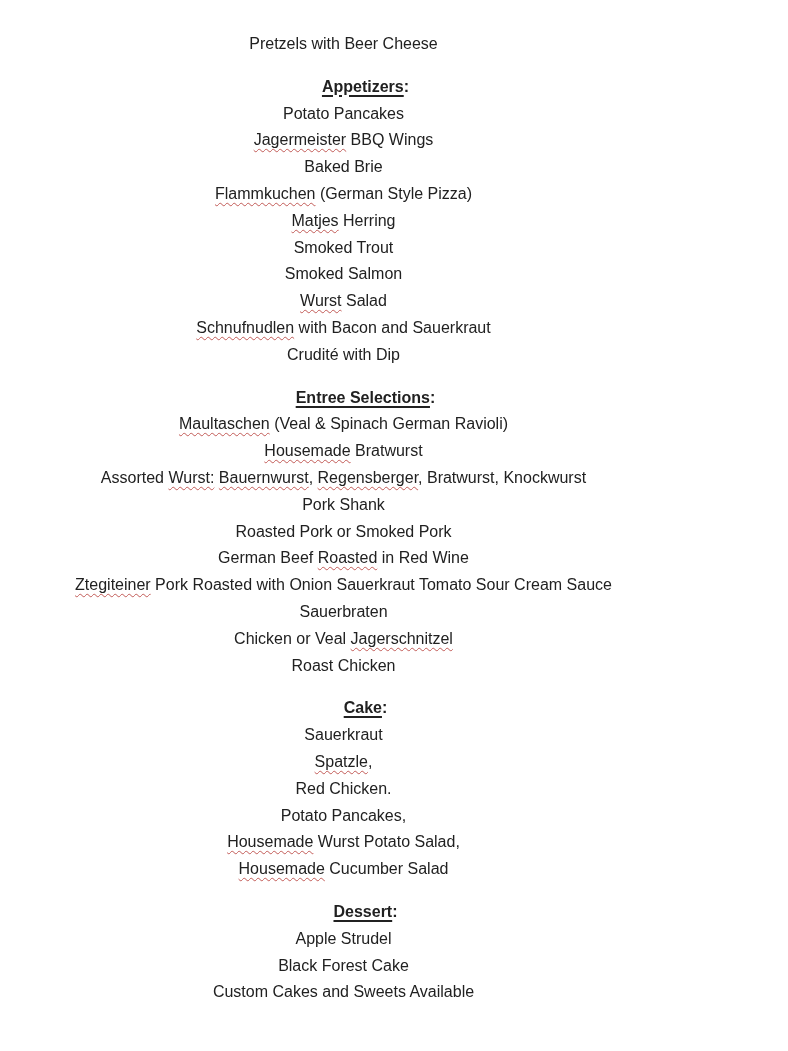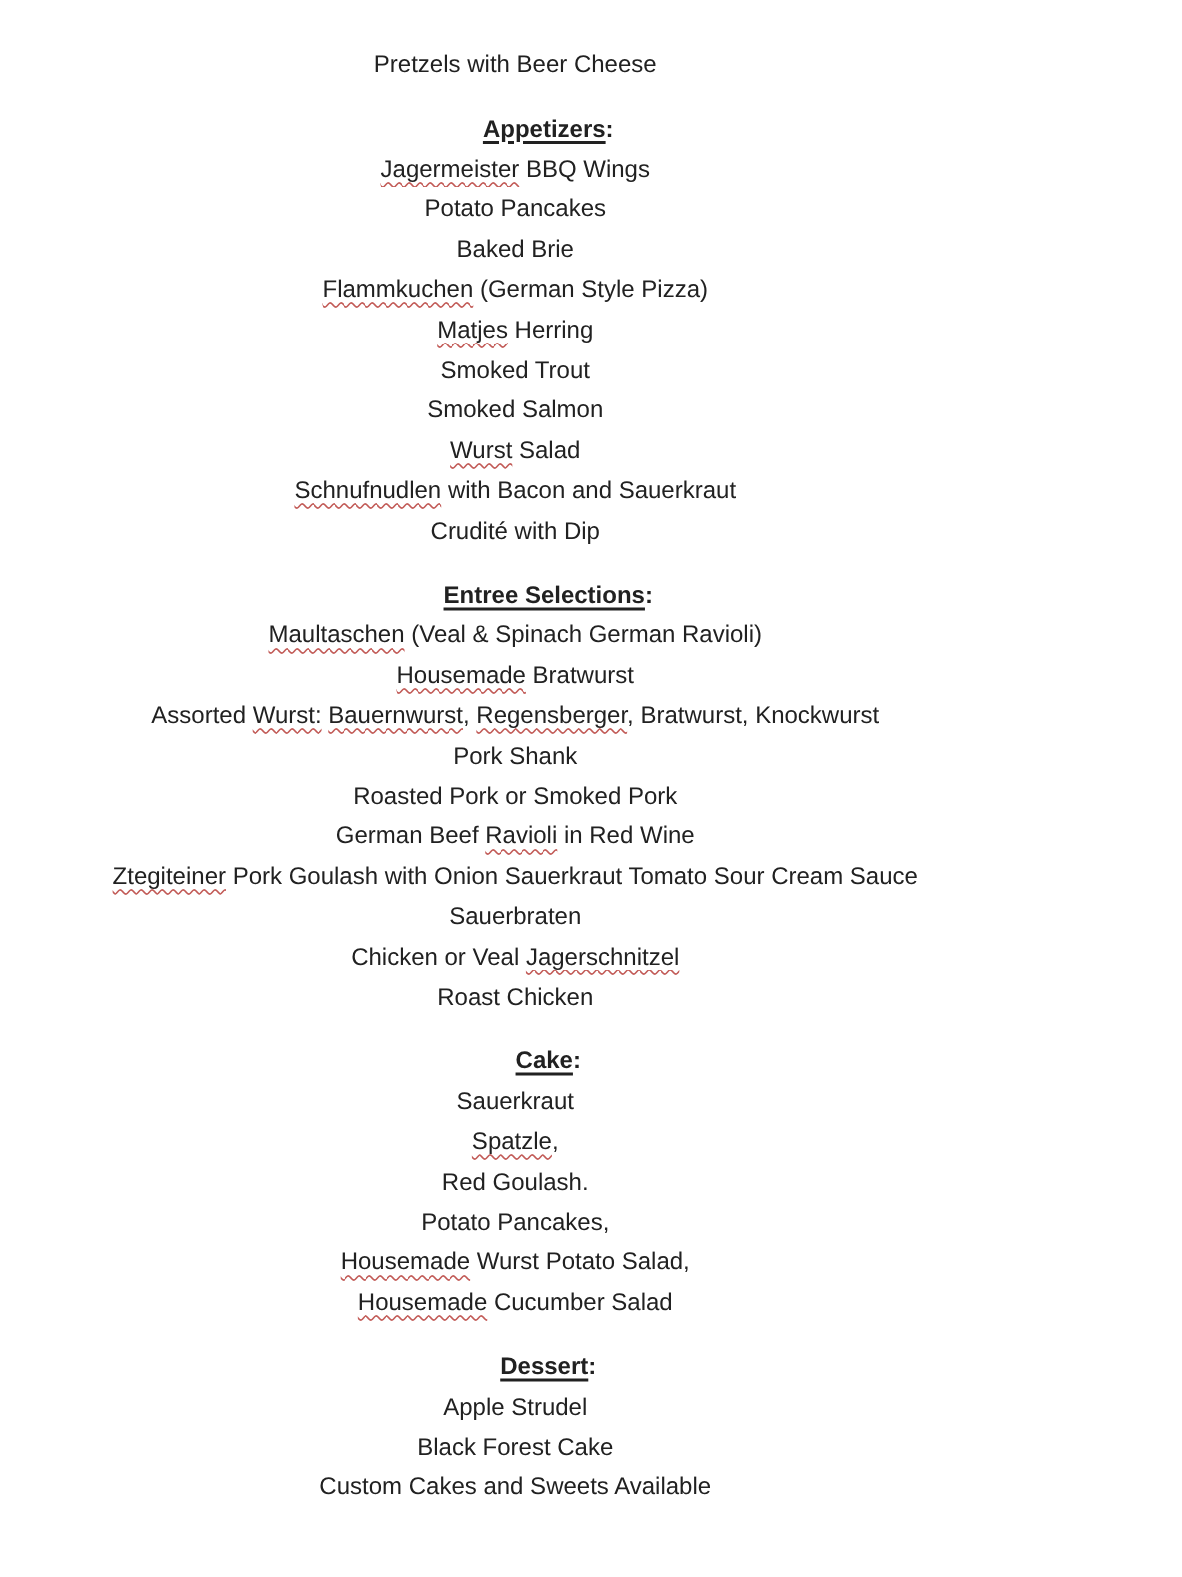--- a/index.html
+++ b/index.html
@@ -47,45 +47,45 @@
     text-decoration-skip-ink: none;
   }
 </style>
 </head>
 <body>
 
 <div class="page" style="color: rgb(33, 33, 33); background: rgb(255, 255, 255);">
   <p class="line">Pretzels with Beer Cheese</p>
   <div id="sections">
       <p class="heading"><span class="t">Appetizers</span><span>:</span></p>
+      <p class="line"><span>Potato Pancakes</span></p>
       <p class="line"><span class="sp" style="text-decoration-color: rgb(194, 91, 87);">Jagermeister</span><span> BBQ Wings</span></p>
-      <p class="line"><span>Potato Pancakes</span></p>
       <p class="line"><span>Baked Brie</span></p>
       <p class="line"><span class="sp" style="text-decoration-color: rgb(194, 91, 87);">Flammkuchen</span><span> (German Style Pizza)</span></p>
       <p class="line"><span class="sp" style="text-decoration-color: rgb(194, 91, 87);">Matjes</span><span> Herring</span></p>
       <p class="line"><span>Smoked Trout</span></p>
       <p class="line"><span>Smoked Salmon</span></p>
       <p class="line"><span class="sp" style="text-decoration-color: rgb(194, 91, 87);">Wurst</span><span> Salad</span></p>
       <p class="line"><span class="sp" style="text-decoration-color: rgb(194, 91, 87);">Schnufnudlen</span><span> with Bacon and Sauerkraut</span></p>
       <p class="line"><span>Crudité with Dip</span></p>
       <p class="heading"><span class="t">Entree Selections</span><span>:</span></p>
       <p class="line"><span class="sp" style="text-decoration-color: rgb(194, 91, 87); text-align: right;">Maultaschen</span><span> (Veal &amp; Spinach German Ravioli)</span></p>
       <p class="line"><span class="sp" style="text-decoration-color: rgb(194, 91, 87);">Housemade</span><span> Bratwurst</span></p>
       <p class="line"><span>Assorted </span><span class="sp" style="text-decoration-color: rgb(194, 91, 87);">Wurst:</span><span> </span><span class="sp" style="text-decoration-color: rgb(194, 91, 87);">Bauernwurst</span><span>, </span><span class="sp" style="text-decoration-color: rgb(194, 91, 87);">Regensberger</span><span>, Bratwurst, Knockwurst</span></p>
       <p class="line"><span>Pork Shank</span></p>
       <p class="line"><span>Roasted Pork or Smoked Pork</span></p>
-      <p class="line"><span>German Beef </span><span class="sp" style="text-decoration-color: rgb(194, 91, 87);">Ravioli</span><span> in Red Wine</span></p>
-      <p class="line"><span class="sp" style="text-decoration-color: rgb(194, 91, 87);">Ztegiteiner</span><span> Pork Goulash with Onion Sauerkraut Tomato Sour Cream Sauce</span></p>
+      <p class="line"><span>German Beef </span><span class="sp" style="text-decoration-color: rgb(194, 91, 87);">Roasted</span><span> in Red Wine</span></p>
+      <p class="line"><span class="sp" style="text-decoration-color: rgb(194, 91, 87);">Ztegiteiner</span><span> Pork Roasted with Onion Sauerkraut Tomato Sour Cream Sauce</span></p>
       <p class="line"><span>Sauerbraten</span></p>
       <p class="line"><span>Chicken or Veal </span><span class="sp" style="text-decoration-color: rgb(194, 91, 87);">Jagerschnitzel</span></p>
       <p class="line"><span>Roast Chicken</span></p>
       <p class="heading"><span class="t">Cake</span><span>:</span></p>
       <p class="line"><span>Sauerkraut</span></p>
       <p class="line"><span class="sp" style="text-decoration-color: rgb(194, 91, 87);">Spatzle</span><span>,</span></p>
-      <p class="line"><span>Red Goulash.</span></p>
+      <p class="line"><span>Red Chicken.</span></p>
       <p class="line"><span>Potato Pancakes,</span></p>
       <p class="line"><span class="sp" style="text-decoration-color: rgb(194, 91, 87);">Housemade</span><span> Wurst Potato Salad,</span></p>
       <p class="line"><span class="sp" style="text-decoration-color: rgb(194, 91, 87);">Housemade</span><span> Cucumber Salad</span></p>
       <p class="heading"><span class="t">Dessert</span><span>:</span></p>
       <p class="line"><span>Apple Strudel</span></p>
       <p class="line"><span>Black Forest Cake</span></p>
       <p class="line"><span>Custom Cakes and Sweets Available</span></p>
     </div>
 </div>
 

